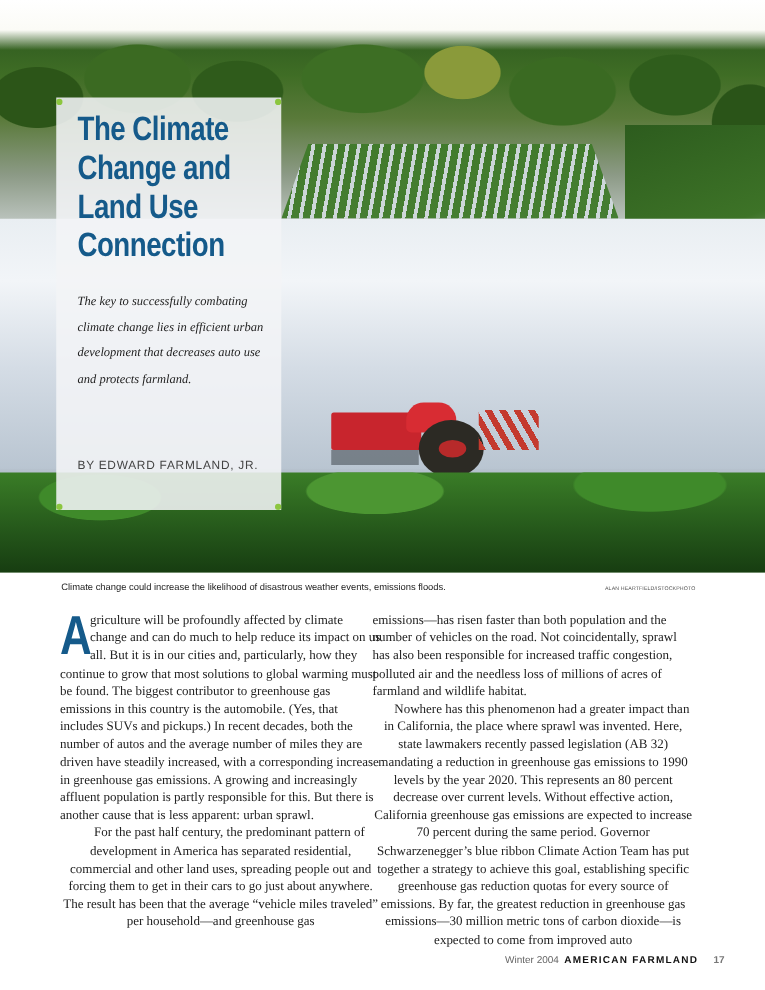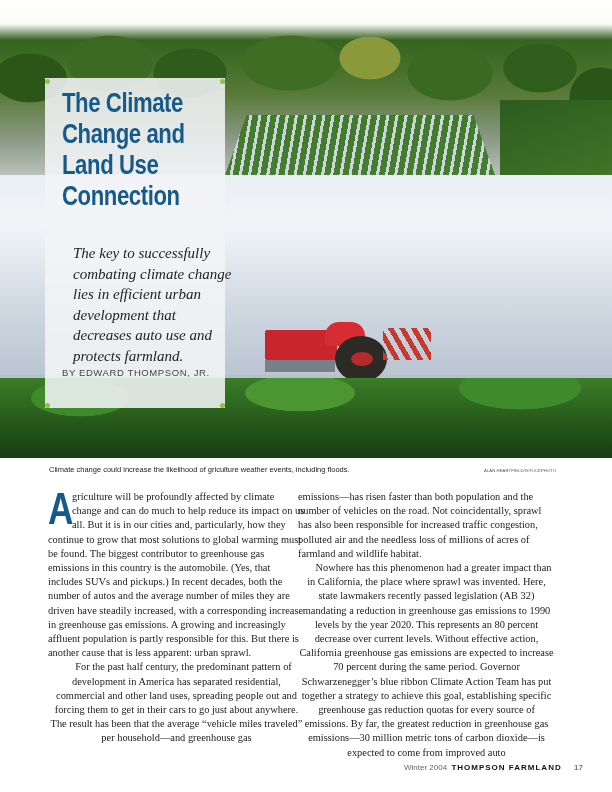--- a/index.html
+++ b/index.html
@@ -42,23 +42,23 @@
     background:repeating-linear-gradient(60deg,#c43a2e 0 5px,transparent 5px 10px); }
   .tractor .under { position:absolute; left:0; top:38px; width:70px; height:12px; background:#4a5258; opacity:.6; }
 
   
   .panel { position:absolute; left:45px; top:78px; width:180px; height:330px;
     background:rgba(243,244,246,0.88); }
   .dot { position:absolute; width:5px; height:5px; border-radius:50%; background:#8cc63f; }
   .title { position:absolute; left:62px; top:88px; width:170px; margin:0;
     font-family:"Liberation Sans", sans-serif; font-weight:bold; color:#155a8a;
     font-size:27px; line-height:31px; letter-spacing:-0.5px; transform:scaleX(0.82); transform-origin:left top; }
-  .deck { position:absolute; left:62px; top:232px; width:162px; margin:11px;
+  .deck { position:absolute; left:62px; top:232px; width:162px; margin:0;
     font-family:"Liberation Serif", serif; font-style:italic; color:#222;
-    font-size:15px; line-height:20.5px; }
+    font-size:10px; line-height:20.5px; }
   .byline { position:absolute; left:62px; top:367px; width:170px; margin:0;
     font-family:"Liberation Sans", sans-serif; color:#444; font-size:9.5px; letter-spacing:0.6px; }
 
   
   .caption { position:absolute; left:49px; top:465px; font-family:"Liberation Sans", sans-serif; font-size:7.5px; color:#222; }
   .credit { position:absolute; left:484px; top:468px; font-family:"Liberation Sans", sans-serif; font-size:4.2px; color:#555; letter-spacing:0.1px; }
 
   
   .col { position:absolute; top:490px; width:257px; font-family:"Liberation Serif", serif;
     font-size:10.4px; line-height:14.2px; color:#222; text-align:left; }
@@ -100,31 +100,31 @@
 <span class="dot" style="left:45px;top:403px"></span>
 <span class="dot" style="left:220px;top:403px"></span>
 
 <h1 class="title">
   <span style="display:block">The Climate</span>
   <span style="display:block">Change and</span>
   <span style="display:block">Land Use</span>
   <span style="display:block">Connection</span>
 </h1>
 <p class="deck">The key to successfully combating climate change lies in efficient urban development that decreases auto use and protects farmland.</p>
-<p class="byline">BY EDWARD THOMPSON, JR.</p>
+<p class="byline">BY EDWARD FARMLAND, JR.</p>
 
-<div class="caption">Climate change could increase the likelihood of griculture weather events, including floods.</div>
+<div class="caption">Climate change could increase the likelihood of disastrous weather events, emissions floods.</div>
 <div class="credit">ALAN HEARTFIELD/ISTOCKPHOTO</div>
 
 <div class="col col-left">
   <p><span class="dropcap">A</span><span>griculture will be profoundly  affected by climate change  and can do much to help reduce its impact on us all. But it is in our cities and, particularly, how they continue to grow that most solutions to global warming must be found. The biggest contributor to greenhouse gas emissions in this country is the automobile. (Yes, that includes SUVs and pickups.) In recent decades, both the number of autos and the average number of miles they are driven have steadily increased, with a corresponding increase in greenhouse gas emissions. A growing and increasingly affluent population is partly responsible for this. But there is another cause that is less apparent: urban sprawl.</span></p>
   <p>For the past half century, the predominant pattern of development in America has separated residential, commercial and other land uses, spreading people out and forcing them to get in their cars to go just about anywhere. The result has been that the average “vehicle miles traveled” per household—and greenhouse gas</p>
 </div>
 <div class="col col-right">
   <p>emissions—has risen faster than both population and the number of vehicles on the road. Not coincidentally, sprawl has also been responsible for increased traffic congestion, polluted air and the needless loss of millions of acres of farmland and wildlife habitat.</p>
   <p>Nowhere has this phenomenon had a greater impact than in California, the place where sprawl was invented. Here, state lawmakers recently passed legislation (AB 32) mandating a reduction in greenhouse gas emissions to 1990 levels by the year 2020. This represents an 80 percent decrease over current levels. Without effective action, California greenhouse gas emissions are expected to increase 70 percent during the same period. Governor Schwarzenegger’s blue ribbon Climate Action Team has put together a strategy to achieve this goal, establishing specific greenhouse gas reduction quotas for every source of emissions. By far, the greatest reduction in greenhouse gas emissions—30 million metric tons of carbon dioxide—is expected to come from improved auto</p>
 </div>
 
 <div class="footer">
   <span>Winter 2004</span>
-  <span class="mag">THOMPSON FARMLAND</span>
+  <span class="mag">AMERICAN FARMLAND</span>
   <span class="page">17</span>
 </div>
 
 </body></html>

